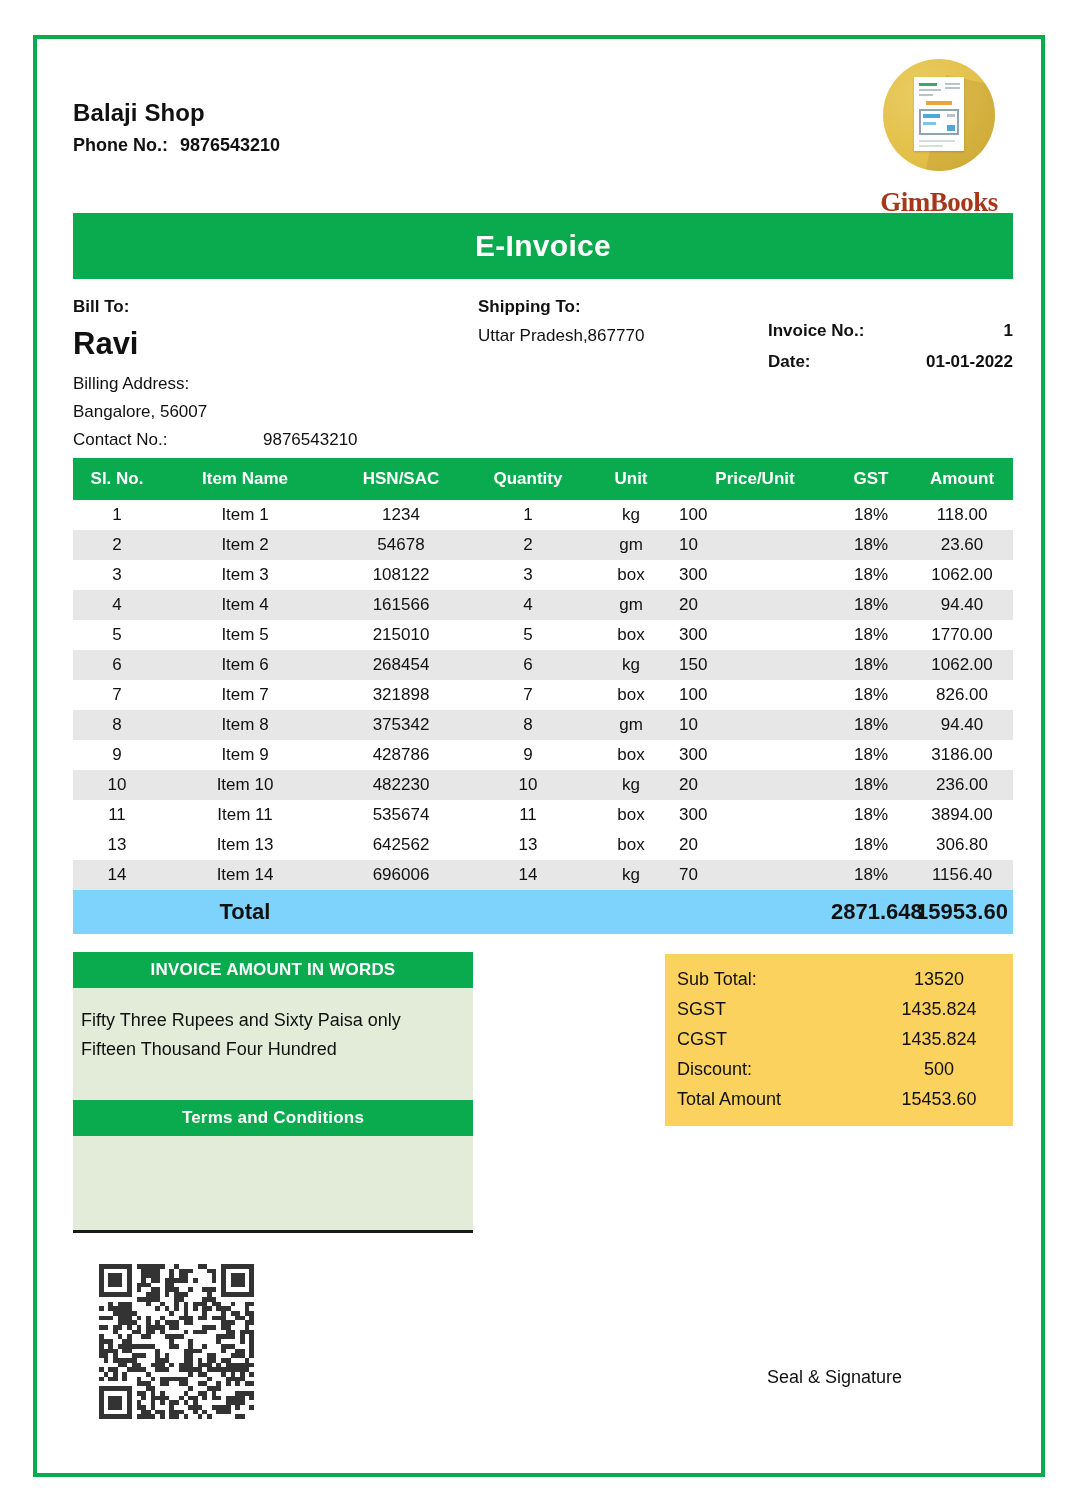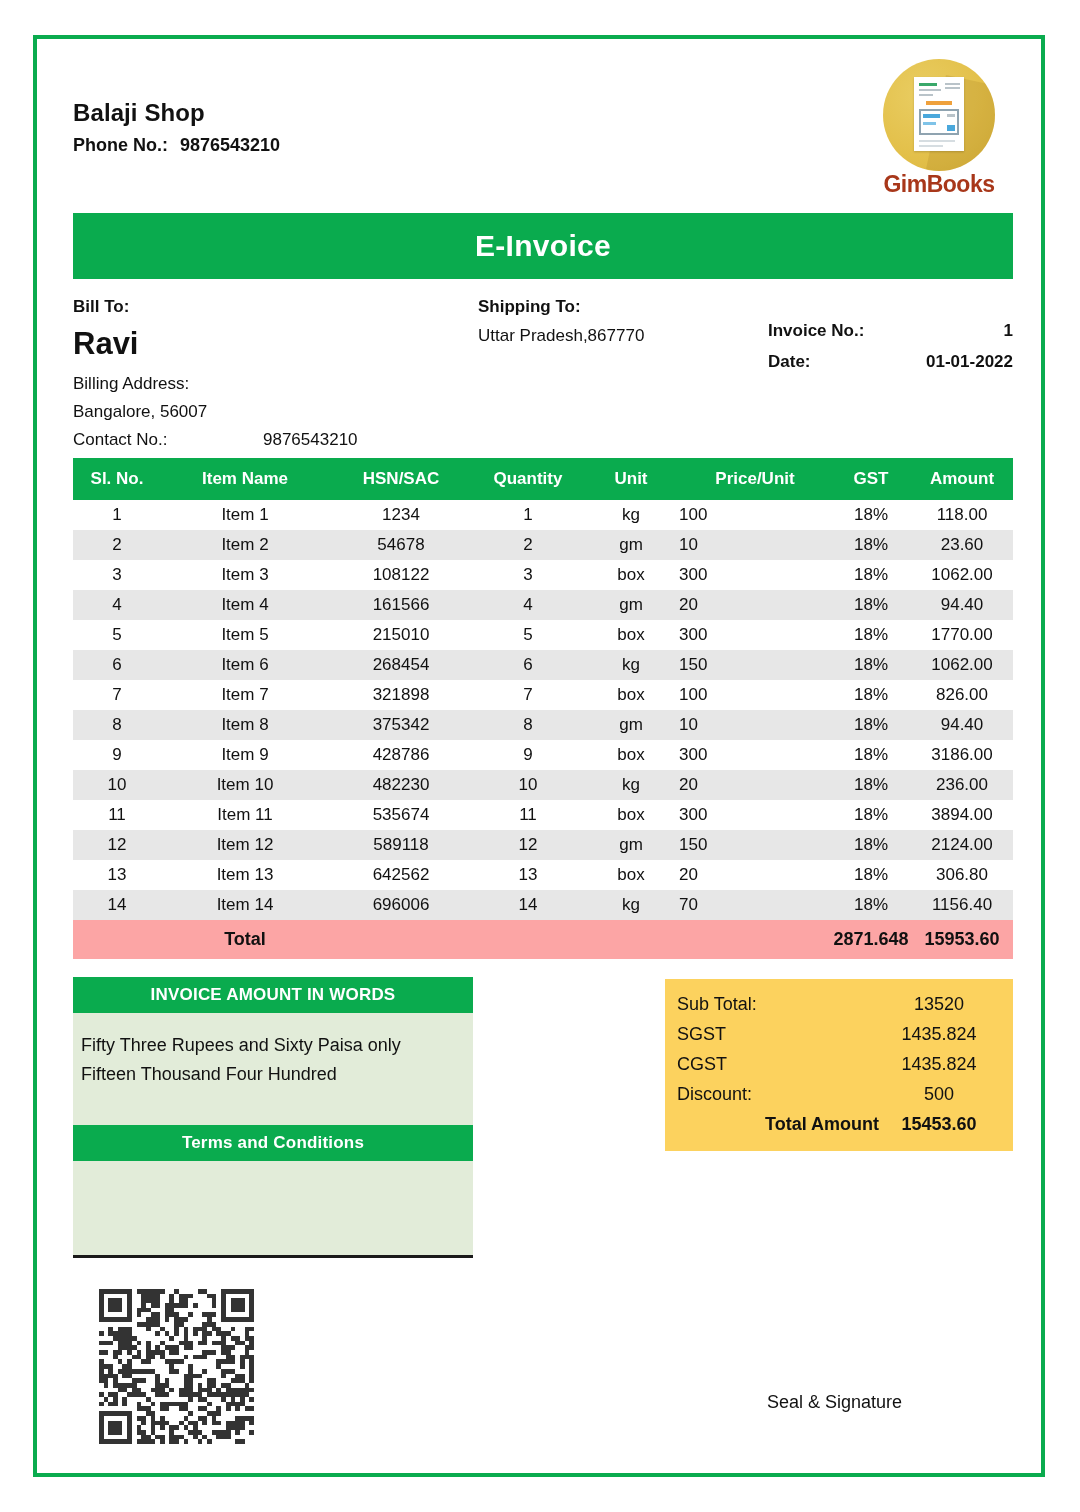--- a/index.html
+++ b/index.html
@@ -62,24 +62,24 @@
   .ld-r2{right:4px;top:10px;width:15px;height:2px;background:#b9c3c9;}
   .ld-or{left:12px;top:24px;width:26px;height:4px;background:#efa13c;}
   .ld-box{left:5px;top:32px;width:40px;height:26px;border:2px solid #8fa3b0;background:#fff;box-sizing:border-box;}
   .ld-b1{left:9px;top:37px;width:17px;height:4px;background:#4aa8dc;}
   .ld-b2{left:9px;top:45px;width:13px;height:3px;background:#7fc3e8;}
   .ld-b3{left:33px;top:37px;width:8px;height:3px;background:#b9c3c9;}
   .ld-b4{left:33px;top:48px;width:8px;height:6px;background:#4aa8dc;}
   .ld-f1{left:5px;top:63px;width:36px;height:2px;background:#d6dde1;}
   .ld-f2{left:5px;top:68px;width:24px;height:2px;background:#d6dde1;}
   .logo-word{
-    margin-top:0;
-    font-size:23px;font-weight:bold;
+    margin-top:16px;
+    font-size:27px;font-weight:bold;
     color:#a8371a;
-    font-family:Liberation Sans, sans-serif;
+    font-family:Liberation Serif, serif;
     letter-spacing:-.5px;
   }
 
   
   .title-bar{
     height:66px;background:#0aab4e;
     display:flex;align-items:center;justify-content:center;
     margin-top:8px;
   }
   .title-bar span{
@@ -111,21 +111,21 @@
     font-size:17px;font-weight:bold;
     padding:11px 0;
     border:0;
   }
   table.items td{
     font-size:17px;padding:5px 0;border:0;
   }
   tr.odd td{background:#ffffff;}
   tr.even td{background:#e7e7e7;}
   tr.total-row td{
-    background:#fca5a5;font-weight:bold;padding:9px 0;font-size:18px;
+    background:#7dd3fc;font-weight:bold;padding:9px 0;font-size:22px;
   }
   .c-sl{width:88px;text-align:center;}
   .c-name{width:168px;text-align:center;}
   .c-hsn{width:144px;text-align:center;}
   .c-qty{width:110px;text-align:center;}
   .c-unit{width:96px;text-align:center;}
   .c-price{width:152px;}
   .c-gst{width:80px;text-align:center;}
   .c-amt{width:102px;text-align:center;}
 
@@ -143,21 +143,21 @@
   .words-body{min-height:80px;}
   .words-line{font-size:18px;line-height:29px;}
   .terms-body{min-height:62px;border-bottom:3px solid #1a1a1a;}
 
   .right-panel{
     position:absolute;left:592px;top:2px;width:348px;
     background:#fcd25e;padding:10px 14px 12px 12px;
     box-sizing:border-box;
   }
   .sum-row{display:flex;justify-content:space-between;font-size:18px;line-height:30px;}
-  .sum-row.bold{font-weight:bold;justify-content:flex-end;}
+  .sum-row.bold{font-weight:normal;}
   .sum-row .sv{min-width:120px;text-align:center;}
 
   
   .footer{position:relative;margin-top:12px;height:190px;}
   .qr{position:absolute;left:26px;top:10px;width:155px;height:155px;}
   .qr svg{display:block;width:155px;height:155px;}
   .seal{
     position:absolute;left:694px;top:113px;
     font-size:18px;
   }
@@ -349,30 +349,20 @@
         </tr>
         <tr class="odd">
           <td class="c-sl">11</td>
           <td class="c-name">Item 11</td>
           <td class="c-hsn">535674</td>
           <td class="c-qty">11</td>
           <td class="c-unit">box</td>
           <td class="c-price">300</td>
           <td class="c-gst">18%</td>
           <td class="c-amt">3894.00</td>
-        </tr>
-        <tr class="even">
-          <td class="c-sl">12</td>
-          <td class="c-name">Item 12</td>
-          <td class="c-hsn">589118</td>
-          <td class="c-qty">12</td>
-          <td class="c-unit">gm</td>
-          <td class="c-price">150</td>
-          <td class="c-gst">18%</td>
-          <td class="c-amt">2124.00</td>
         </tr>
         <tr class="odd">
           <td class="c-sl">13</td>
           <td class="c-name">Item 13</td>
           <td class="c-hsn">642562</td>
           <td class="c-qty">13</td>
           <td class="c-unit">box</td>
           <td class="c-price">20</td>
           <td class="c-gst">18%</td>
           <td class="c-amt">306.80</td>

